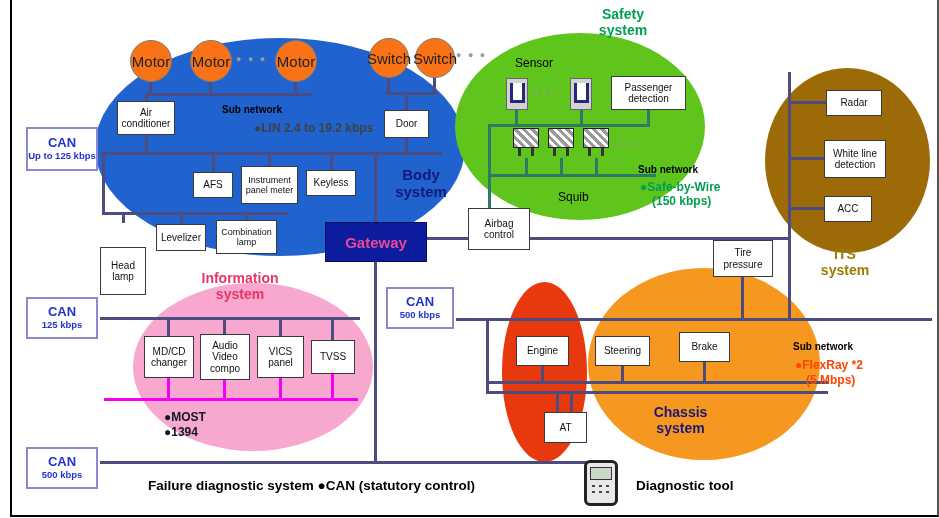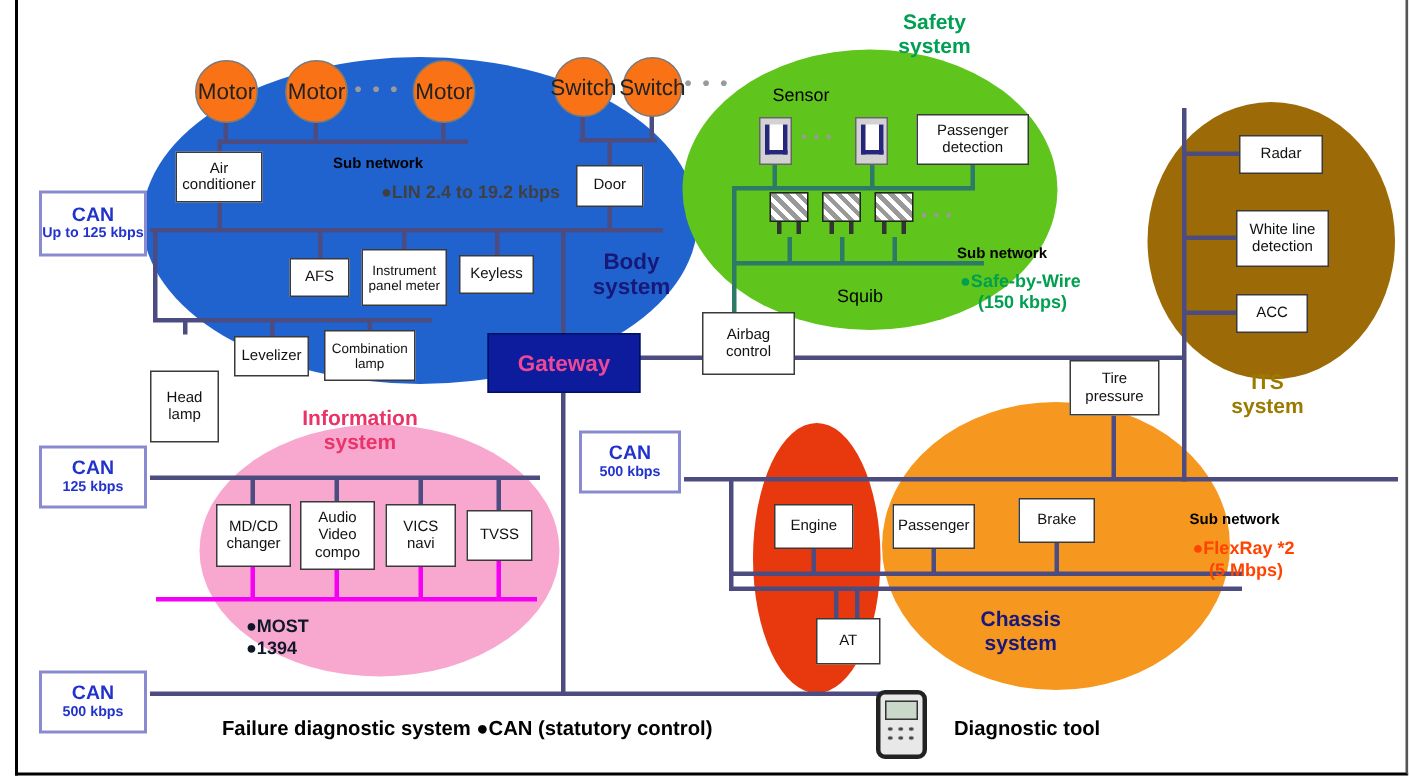--- a/index.html
+++ b/index.html
@@ -190,28 +190,28 @@
   <div class="node" style="left:468px;top:208px;width:62px;height:42px;">Airbag control</div>
 
   <div class="node" style="left:826px;top:90px;width:56px;height:26px;">Radar</div>
   <div class="node" style="left:824px;top:140px;width:62px;height:38px;">White line detection</div>
   <div class="node" style="left:824px;top:196px;width:48px;height:26px;">ACC</div>
   <div class="lbl wrap t-its" style="left:814px;top:246px;width:62px;">ITS system</div>
 
   <div class="lbl wrap t-info" style="left:185px;top:270px;width:110px;">Information system</div>
   <div class="node" style="left:144px;top:336px;width:50px;height:42px;">MD/CD changer</div>
   <div class="node" style="left:200px;top:334px;width:50px;height:46px;">Audio Video compo</div>
-  <div class="node" style="left:257px;top:336px;width:47px;height:42px;">VICS navi</div>
+  <div class="node" style="left:257px;top:336px;width:47px;height:42px;">VICS panel</div>
   <div class="node" style="left:311px;top:340px;width:44px;height:34px;">TVSS</div>
   <div class="lbl t-red" style="left:152px;top:410px;">●MOST</div>
   <div class="lbl t-red" style="left:152px;top:425px;">●1394</div>
 
   <div class="node" style="left:516px;top:336px;width:53px;height:30px;">Engine</div>
   <div class="node" style="left:544px;top:412px;width:43px;height:31px;">AT</div>
-  <div class="node" style="left:595px;top:336px;width:55px;height:30px;">Passenger</div>
+  <div class="node" style="left:595px;top:336px;width:55px;height:30px;">Steering</div>
   <div class="node" style="left:679px;top:332px;width:51px;height:30px;">Brake</div>
   <div class="node" style="left:713px;top:240px;width:60px;height:37px;">Tire pressure</div>
   <div class="lbl wrap t-navy" style="left:638px;top:404px;width:85px;font-size:14px;">Chassis system</div>
   <div class="lbl t-black-b" style="left:793px;top:341px;">Sub network</div>
   <div class="lbl t-orange" style="left:795px;top:358px;">●FlexRay *2</div>
   <div class="lbl t-orange" style="left:806px;top:373px;">(5 Mbps)</div>
 
   <div class="canbox" style="left:26px;top:127px;width:72px;height:44px;">
     <span class="l1">CAN</span>
     <span class="l2">Up to 125 kbps</span>

